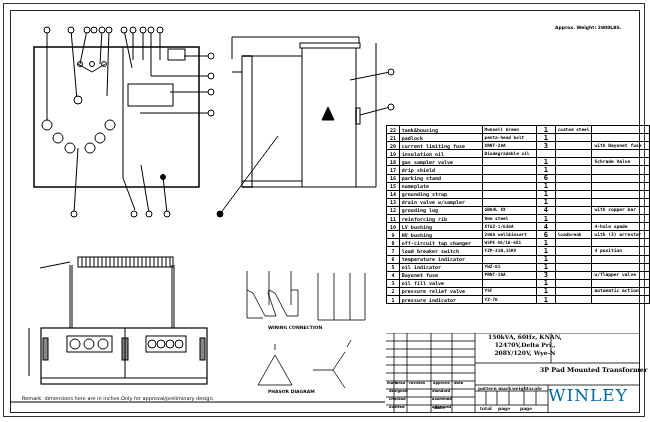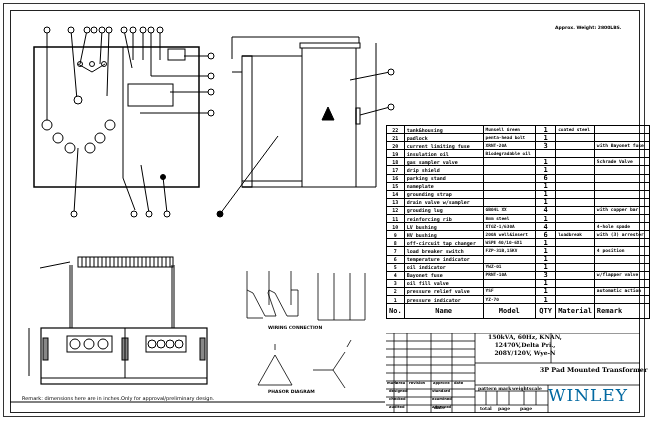--- a/index.html
+++ b/index.html
@@ -375,28 +375,20 @@
         <td class="rm">automatic action</td>
       </tr>
       <tr>
         <td class="no">1</td>
         <td class="nm">pressure indicator</td>
         <td class="md">YZ-70</td>
         <td class="qt">1</td>
         <td class="mt"></td>
         <td class="rm"></td>
       </tr>
-      <tr class="hdr">
-        <td class="no">No.</td>
-        <td class="nm">Name</td>
-        <td class="md">Model</td>
-        <td class="qt">QTY</td>
-        <td class="mt">Material</td>
-        <td class="rm">Remark</td>
-      </tr>
     </tbody>
 </table>
 
 <svg class="abs" style="left:386px;top:333px" width="254" height="80">
   <g stroke="#000" stroke-width="0.8" fill="none">
     <line x1="0" y1="0" x2="254" y2="0"></line>
     <line x1="89" y1="0" x2="89" y2="80"></line>
     <line x1="8" y1="0" x2="8" y2="80"></line>
     <line x1="21" y1="0" x2="21" y2="80"></line>
     <line x1="45" y1="0" x2="45" y2="80"></line>

